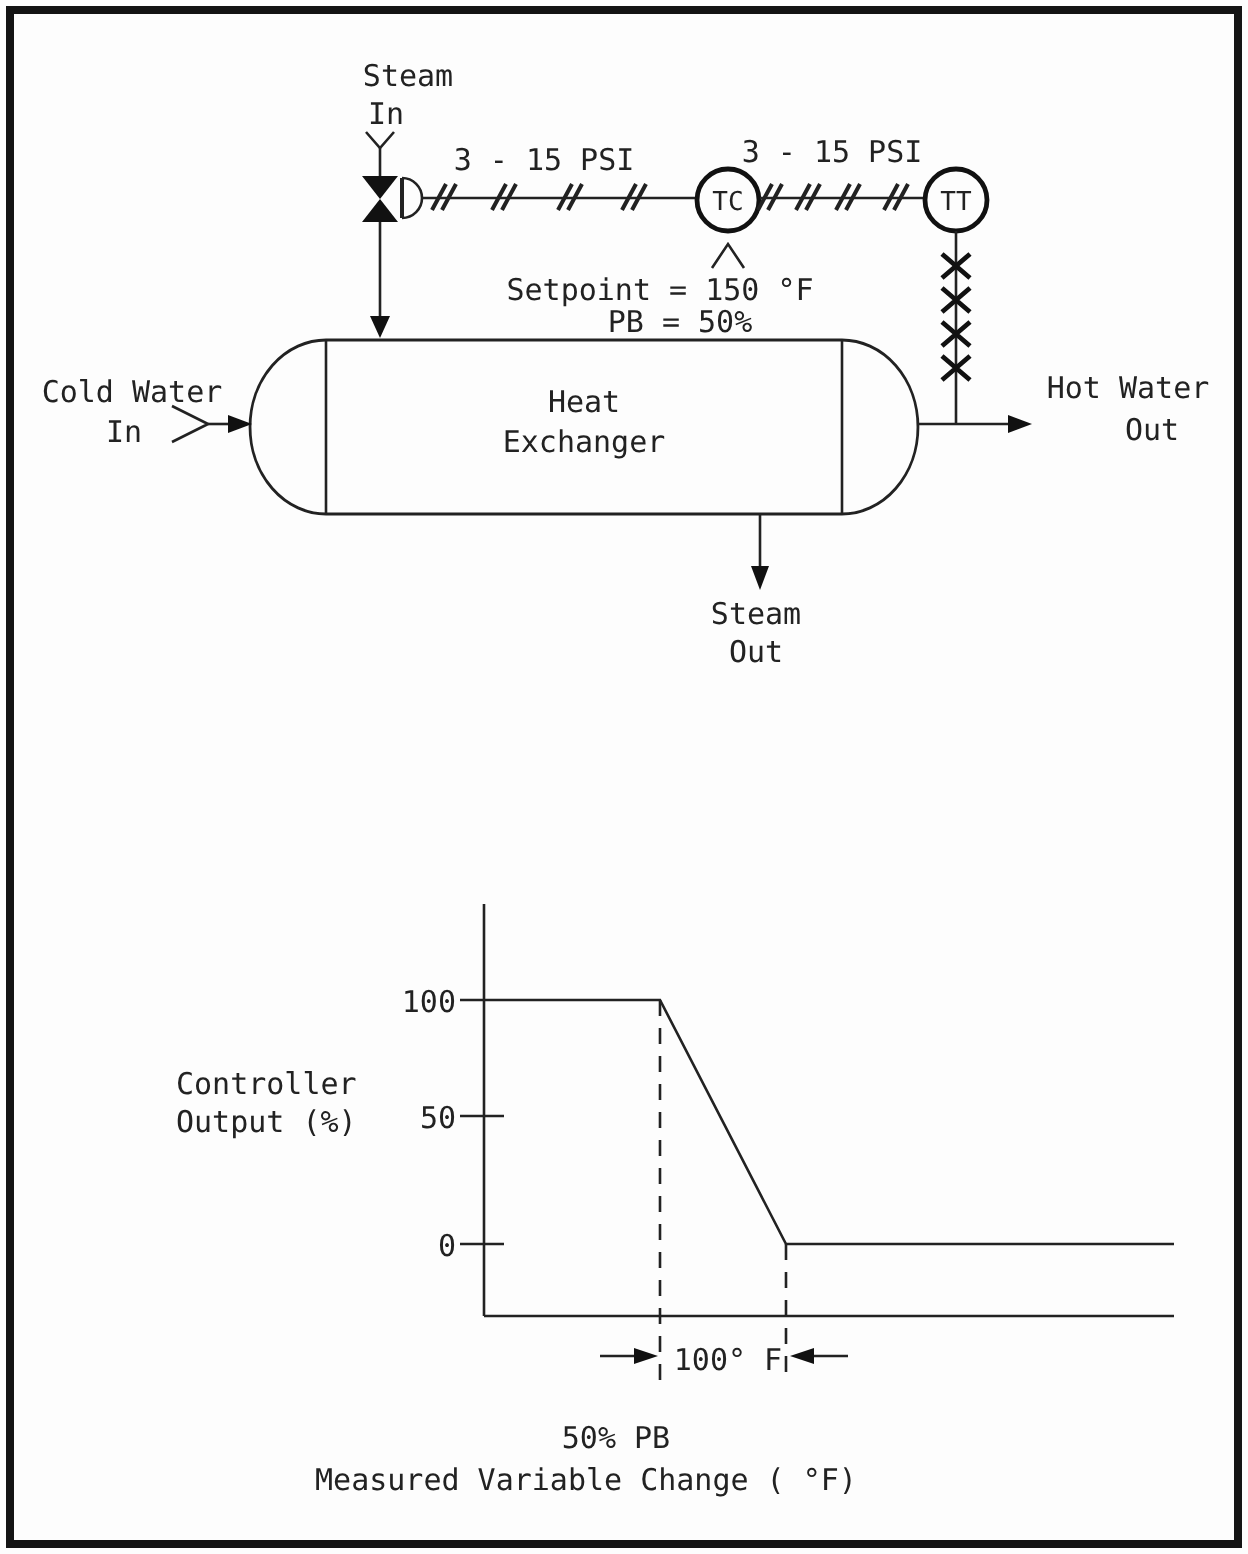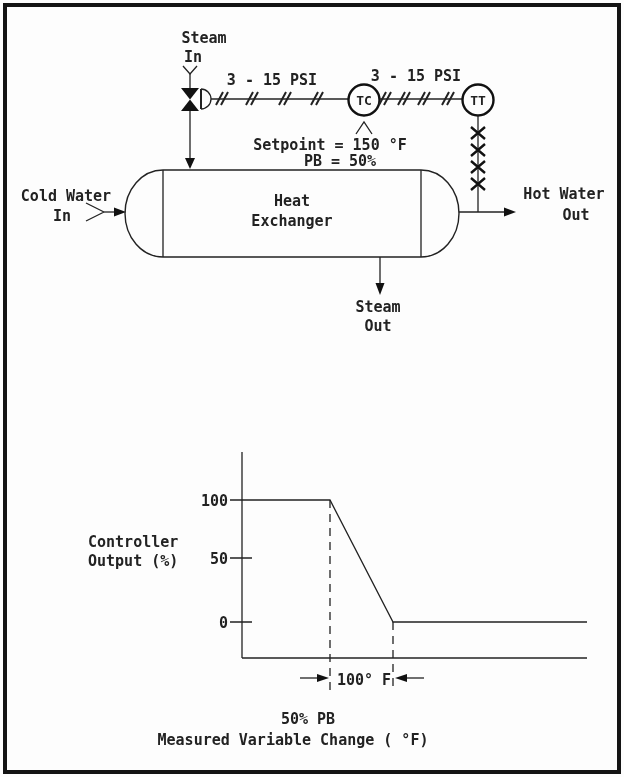--- a/index.html
+++ b/index.html
@@ -2,21 +2,20 @@
 <html><head>
 <meta charset="utf-8">
 <style>
   html,body{margin:0;padding:0;background:#ffffff;}
   .page{
     position:relative;
     width:624px;height:777px;
     background:#fdfdfd;
     font-family:"DejaVu Sans Mono", monospace;
     overflow:hidden;
-    font-weight:bold;
   }
   .frame{
     position:absolute;inset:3px;
     border:4px solid #141414;
     pointer-events:none;
   }
   svg{position:absolute;left:0;top:0;}
   svg text{
     fill:#222;
     font-family:"DejaVu Sans Mono", monospace;

